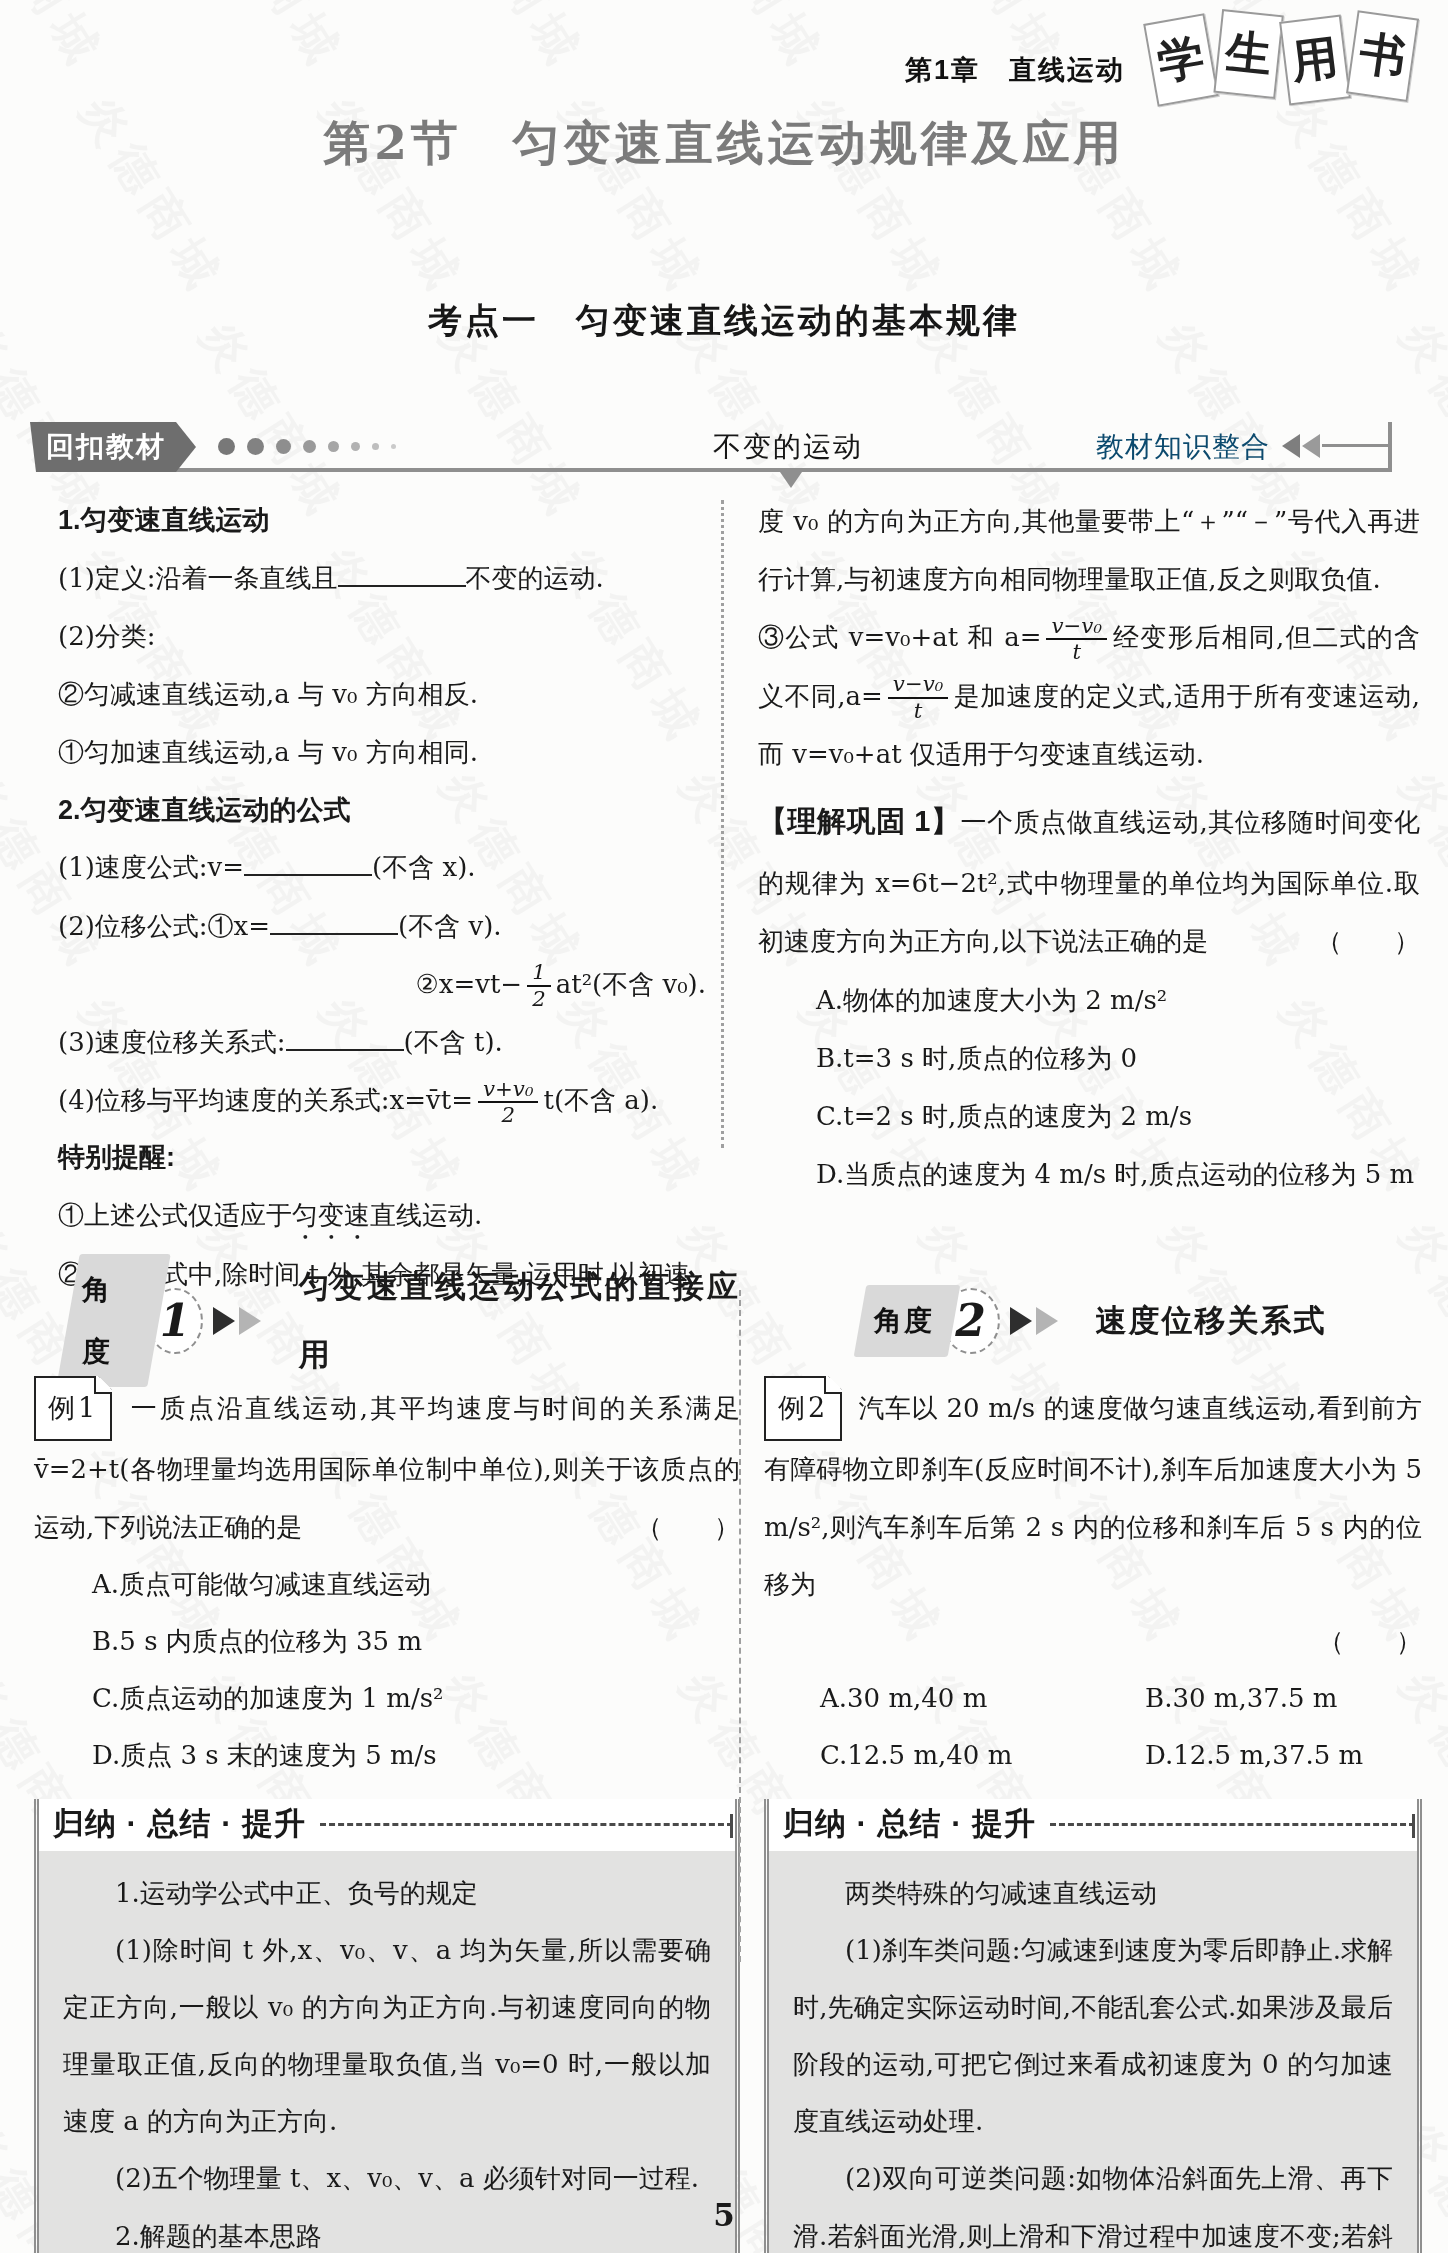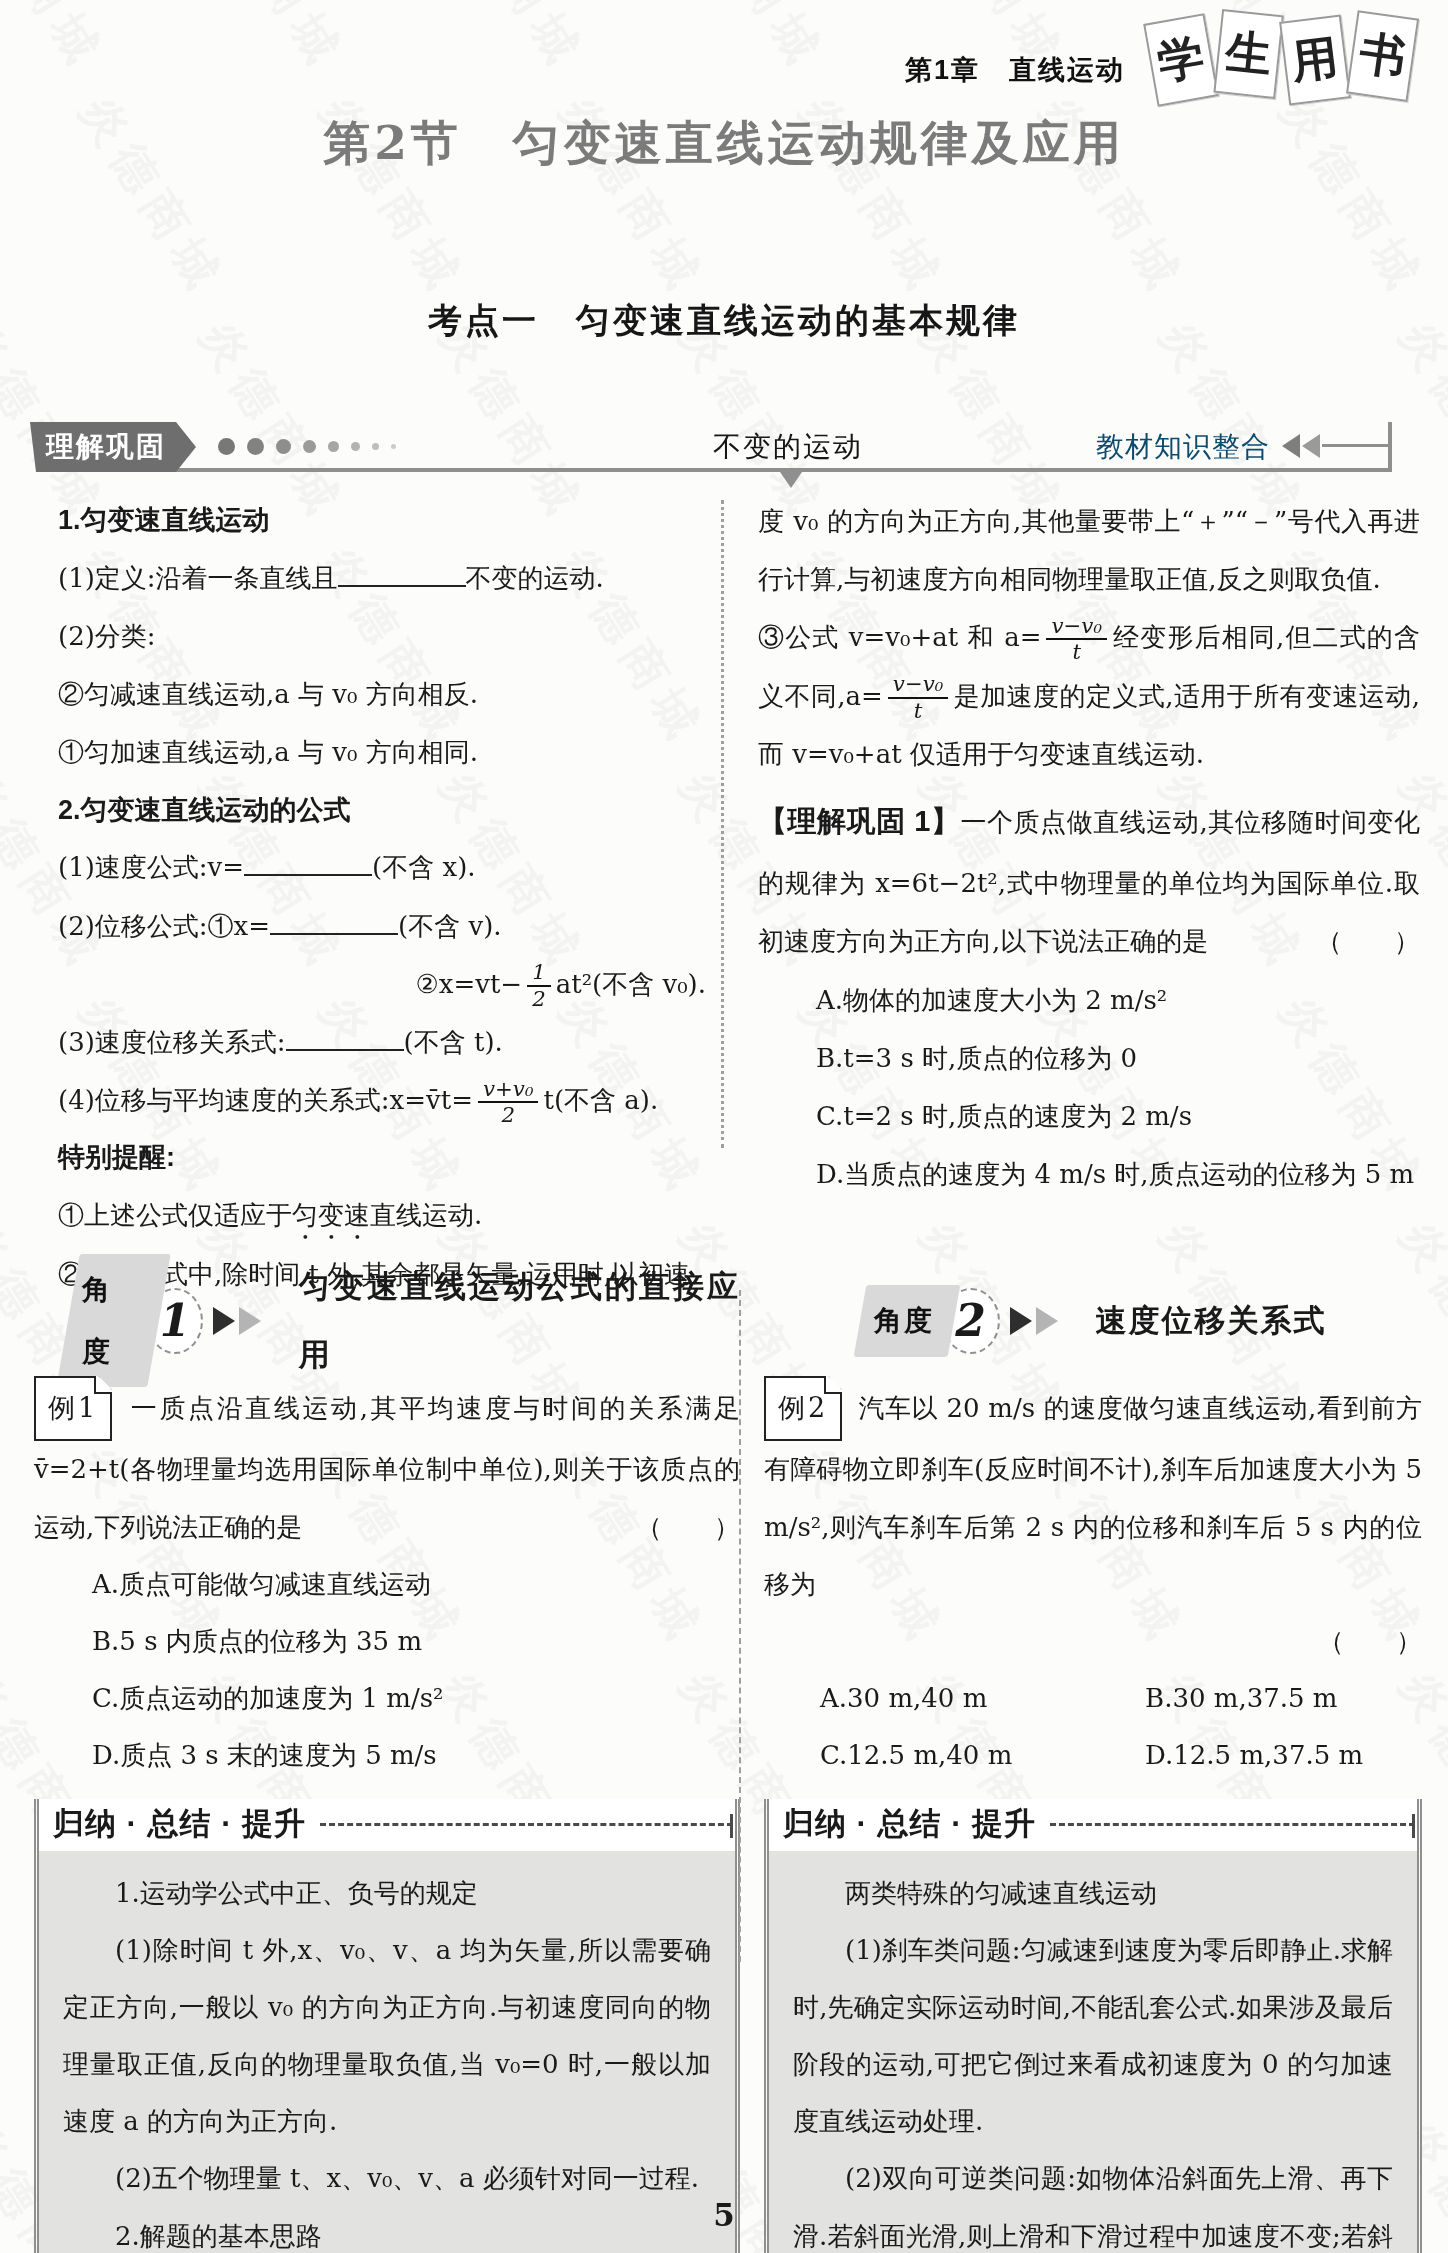--- a/index.html
+++ b/index.html
@@ -200,21 +200,21 @@
     <div class="stamp-card">生</div>
     <div class="stamp-card">用</div>
     <div class="stamp-card">书</div>
   </div>
 
   <div class="layer" id="main-title">第2节　匀变速直线运动规律及应用</div>
   <div class="layer" id="kaodian-title">考点一　匀变速直线运动的基本规律</div>
 
   <div class="banner layer" style="top:420px;">
     <div class="baseline"></div>
-    <div class="tab">理解巩固</div>
+    <div class="tab">回扣教材</div>
     <div class="dots">
       <i style="width:17px;height:17px;background:#787878"></i>
       <i style="width:17px;height:17px;background:#828282"></i>
       <i style="width:15px;height:15px;background:#8e8e8e"></i>
       <i style="width:13px;height:13px;background:#9a9a9a"></i>
       <i style="width:11px;height:11px;background:#a6a6a6"></i>
       <i style="width:9px;height:9px;background:#b2b2b2"></i>
       <i style="width:7px;height:7px;background:#bebebe"></i>
       <i style="width:5px;height:5px;background:#cacaca"></i>
     </div>

